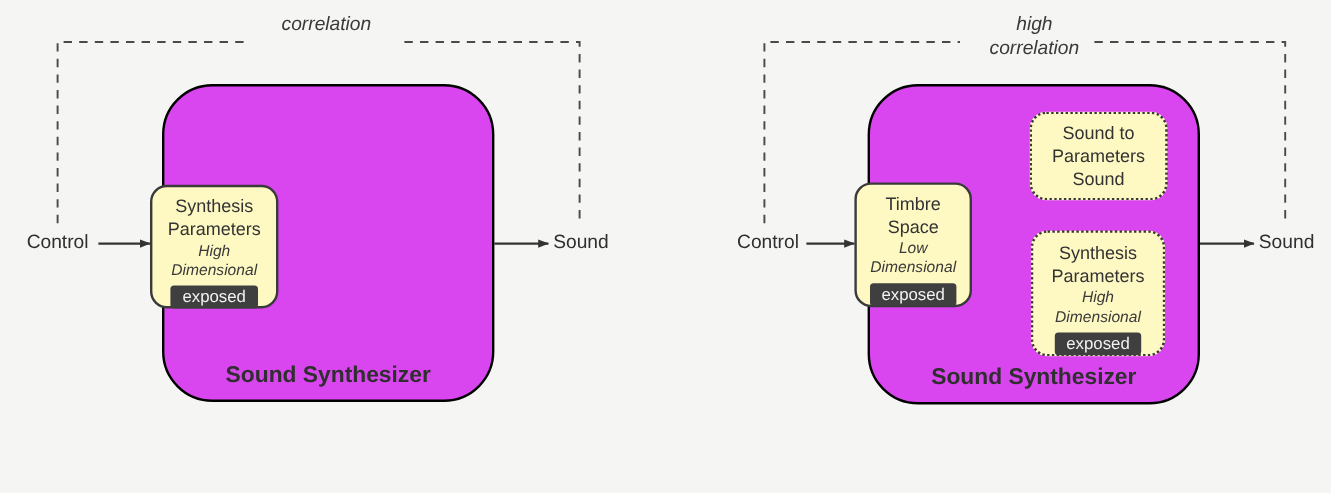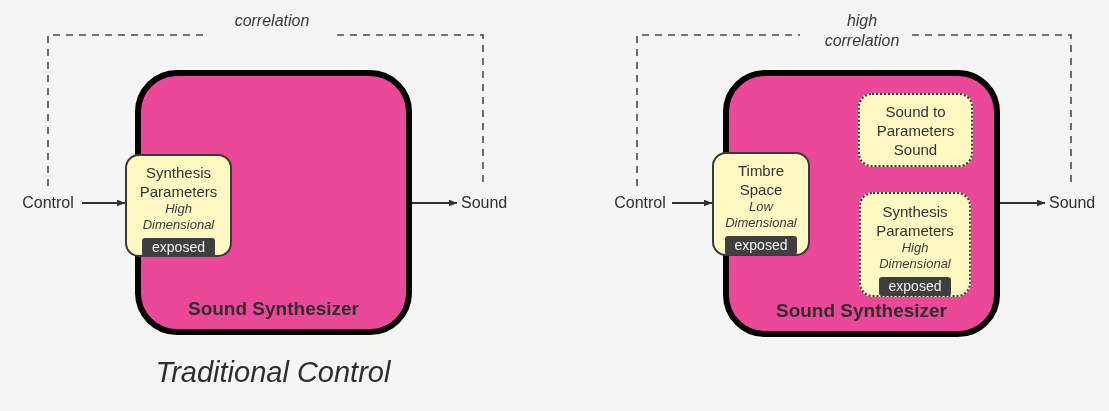--- a/index.html
+++ b/index.html
@@ -17,22 +17,22 @@
   }
   #connectors {
     position: absolute;
     left: 0; top: 0;
     width: 1109px; height: 411px;
     z-index: 1;
   }
   .big-box {
     position: absolute;
     box-sizing: border-box;
-    background: #ec4899;
-    border: 6px solid #000000;
+    background: #d946ef;
+    border: 2px solid #000000;
     border-radius: 42px;
     z-index: 2;
   }
   .synth-label {
     position: absolute;
     left: 0; right: 0;
     bottom: 9px;
     text-align: center;
     font-size: 19px;
     font-weight: 700;
@@ -131,21 +131,20 @@
   <div class="inner-box" style="left:125px; top:154px; width:107px; height:103px; padding-top:7px;">
     <div class="box-line">Synthesis</div>
     <div class="box-line">Parameters</div>
     <div class="box-qualifier">High</div>
     <div class="box-qualifier">Dimensional</div>
     <div class="badge">exposed</div>
   </div>
 
   <div class="io-label" style="left:461px; top:194px;">Sound</div>
 
-  <div class="diagram-title" style="left:113px;">Traditional Control</div>
 
   <div class="corr-label" style="left:777px;">
     <div>high</div>
     <div>correlation</div>
   </div>
 
   <div class="io-label" style="left:610px; top:194px; width:60px; text-align:center;">Control</div>
 
   <div class="big-box" style="left:723px; top:70px; width:277px; height:267px;">
     <div class="synth-label">Sound Synthesizer</div>

